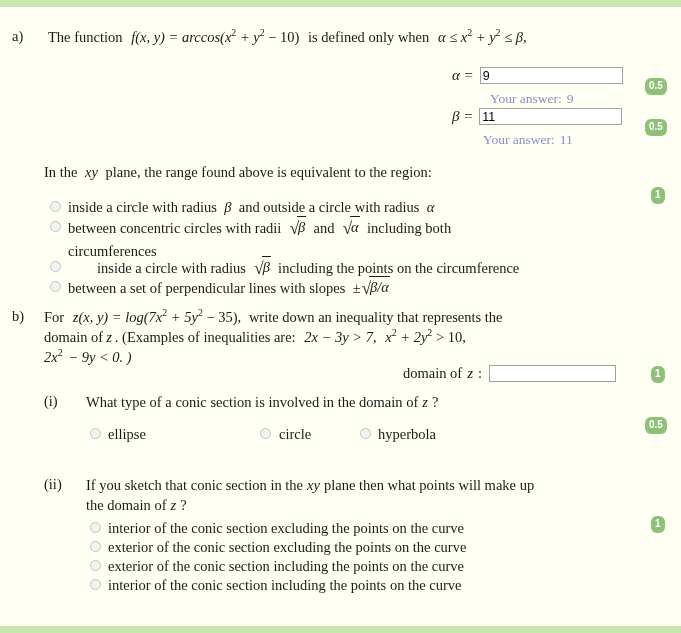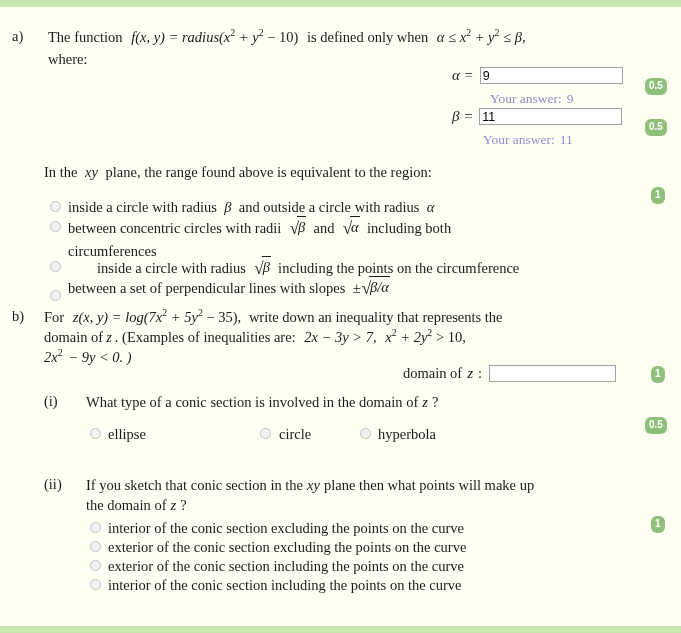--- a/index.html
+++ b/index.html
@@ -139,31 +139,30 @@
 <div class="edge-bar top"></div>
 <div class="edge-bar bottom"></div>
 
 <div class="page">
 
   <div class="q-label" style="left:12px; top:20px;">a)</div>
 
   <div class="body-text" style="position:absolute; left:48px; top:20px; width:610px;">
     <span>The function</span>
     <span style="padding-left:5px;">
-      <i class="mv">f(x, y) = radius(x</i><sup class="ex">2</sup>
+      <i class="mv">f(x, y) = arccos(x</i><sup class="ex">2</sup>
       <i class="mv">+ y</i><sup class="ex">2</sup>
       <span>− 10)</span>
     </span>
     <span style="padding-left:5px;">is defined only when</span>
     <span style="padding-left:5px;">
       <i class="mv">α ≤ x</i><sup class="ex">2</sup>
       <i class="mv">+ y</i><sup class="ex">2</sup>
       <i class="mv">≤ β,</i>
     </span>
-    <div style="margin-top:2px;">where:</div>
   </div>
 
   <div class="field-line" style="left:452px; top:60px;">
     <span class="field-sym">α =</span>
     <input class="answer-box" style="width: 143px;" type="text" value="9">
   </div>
   <div class="your-answer" style="left:490px; top:84px;">
     <span>Your answer:</span><span class="val">9</span>
   </div>
   <div class="badge" style="left:645px; top:71px;">0.5</div>
@@ -190,21 +189,21 @@
         <span class="opt-label"><span>inside a circle with radius </span><i class="mv">β</i><span> and outside a circle with radius </span><i class="mv">α</i></span>
       </div>
       <div class="opt" style="top: 20px; left: 0px; width: 580px;">
         <span class="radio"></span>
         <span class="opt-label wrap" style="max-width: 400px;"><span>between concentric circles with radii </span><span class="sqrt"><span class="rad">√</span><i class="under mv">β</i></span><span> and </span><span class="sqrt"><span class="rad">√</span><i class="under mv">α</i></span><span> including both circumferences</span></span>
       </div>
       <div class="opt" style="top: 60px; left: 0px; width: 580px; gap: 36px;">
         <span class="radio"></span>
         <span class="opt-label"><span>inside a circle with radius </span><span class="sqrt"><span class="rad">√</span><i class="under mv">β</i></span><span> including the points on the circumference</span></span>
       </div>
-      <div class="opt" style="top: 80px; left: 0px; width: 580px; align-items: flex-end;">
+      <div class="opt" style="top: 80px; left: 0px; width: 580px;">
         <span class="radio"></span>
         <span class="opt-label"><span>between a set of perpendicular lines with slopes ±</span><span class="sqrt"><span class="rad">√</span><i class="under mv">β/α</i></span></span>
       </div>
     </div>
 
   <div class="q-label" style="left:12px; top:300px;">b)</div>
 
   <div class="body-text" style="position:absolute; left:44px; top:300px; width:600px;">
     <div>
       <span>For</span>

